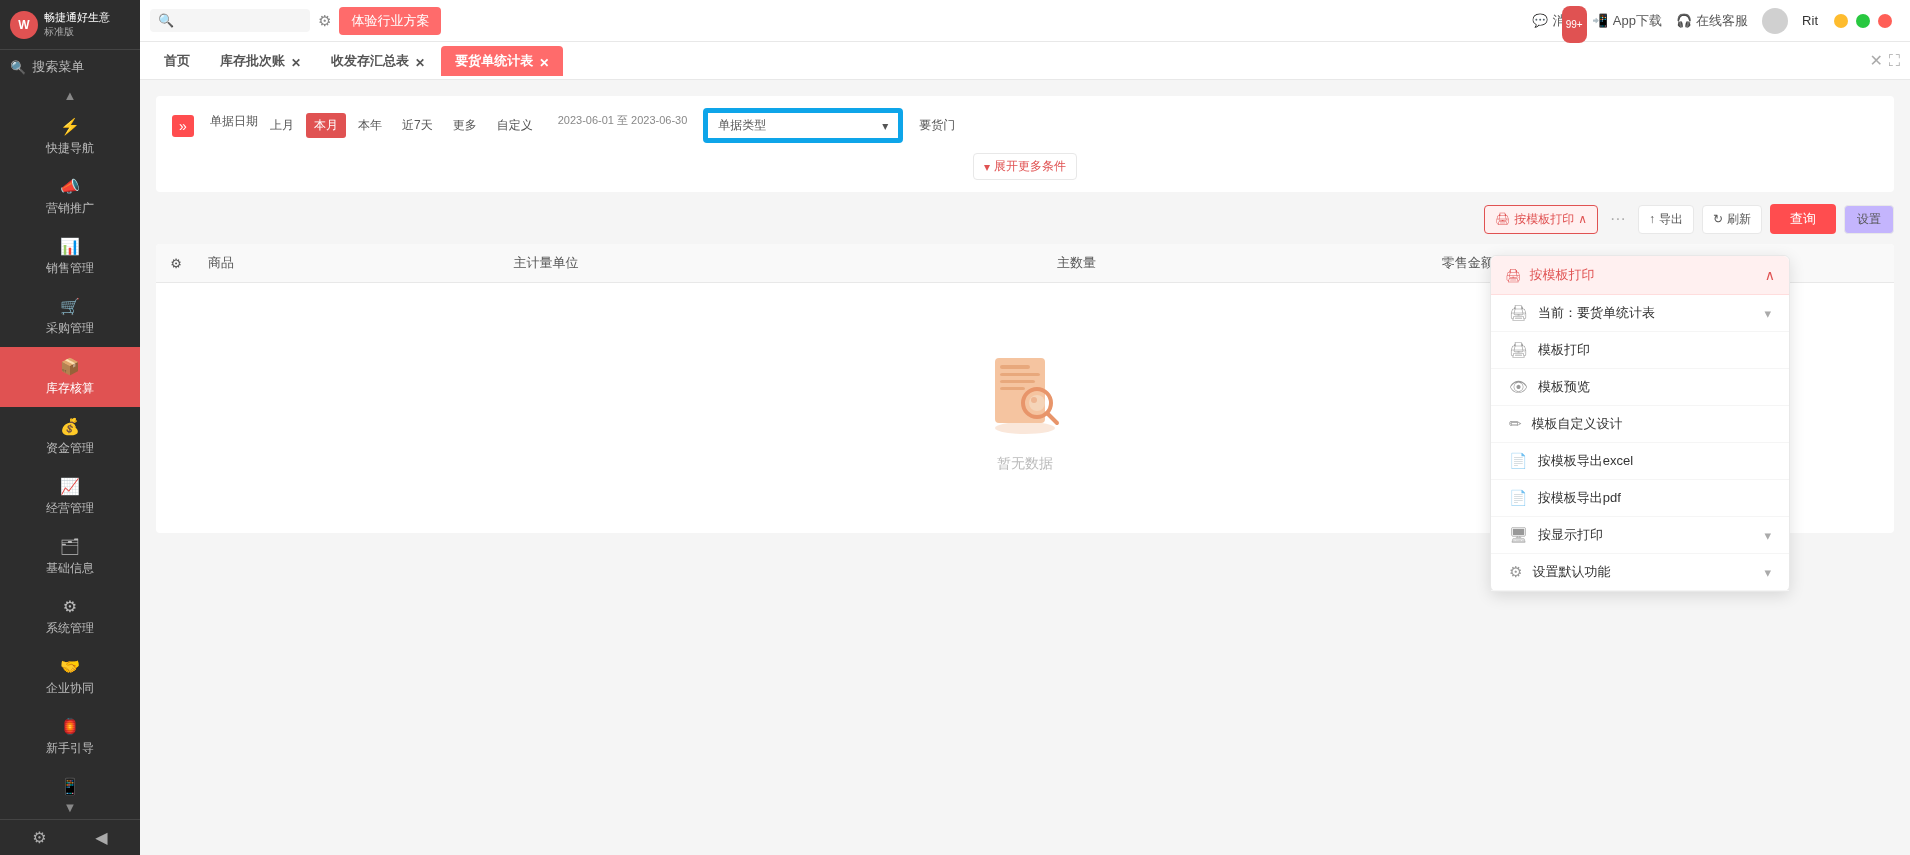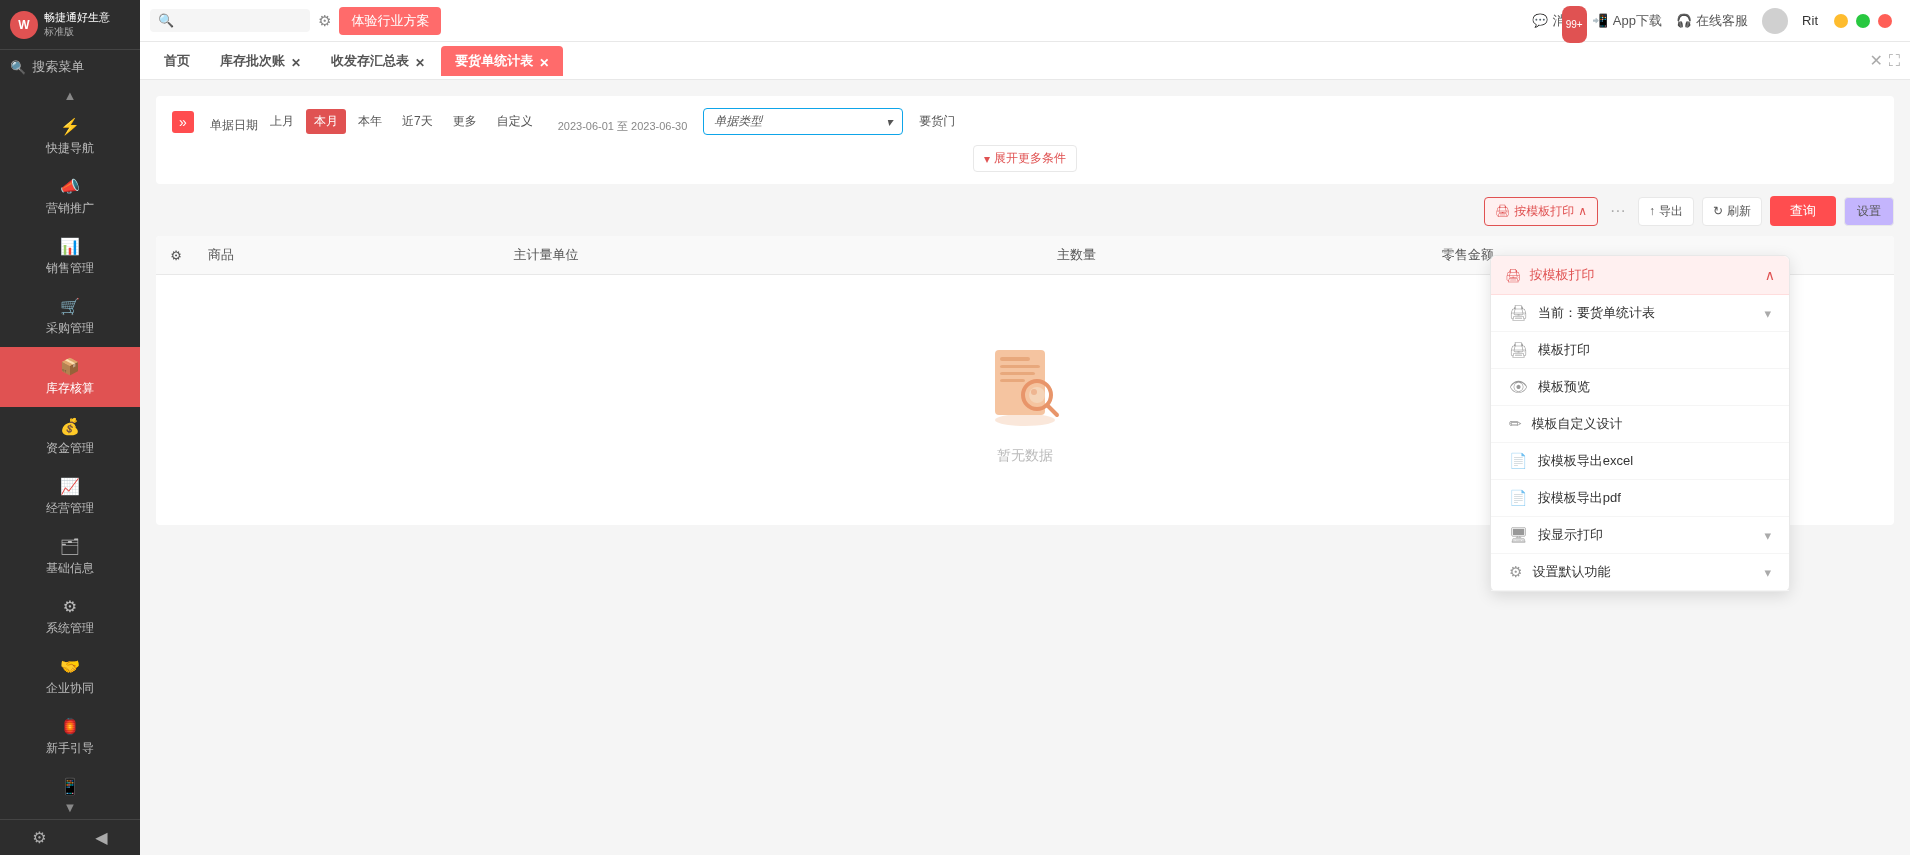--- a/index.html
+++ b/index.html
@@ -223,48 +223,47 @@
       cursor: pointer;
       padding: 4px 10px;
       border: 1px solid #e8e8e8;
       border-radius: 4px;
       font-size: 12px;
       background: #fff;
     }
 
     .date-filter {
       display: flex;
-      align-items: flex-end;
+      align-items: flex-start;
       gap: 4px;
       font-size: 12px;
     }
     .date-label { color: #555; }
     .date-btn {
       padding: 3px 7px;
       cursor: pointer;
       border: 1px solid transparent;
       border-radius: 3px;
       color: #555;
       font-size: 12px;
     }
     .date-btn.active { background: #e05252; color: #fff; border-radius: 3px; }
     .date-range { font-size: 11px; color: #888; margin-left: 13px; }
 
     .dropdown-filter {
       display: flex;
       align-items: center;
-      border: 1px solid #0ea5e9;
+      border: 5px solid #0ea5e9;
       border-radius: 4px;
       padding: 4px 10px;
       gap: 8px;
       background: #fff;
       cursor: pointer;
       min-width: 200px;
       justify-content: space-between;
-      font-style: italic;
     }
     .dropdown-filter span { color: #555; font-size: 12px; }
 
     
     .action-bar {
       display: flex;
       align-items: center;
       justify-content: space-between;
       margin-bottom: 10px;
     }

